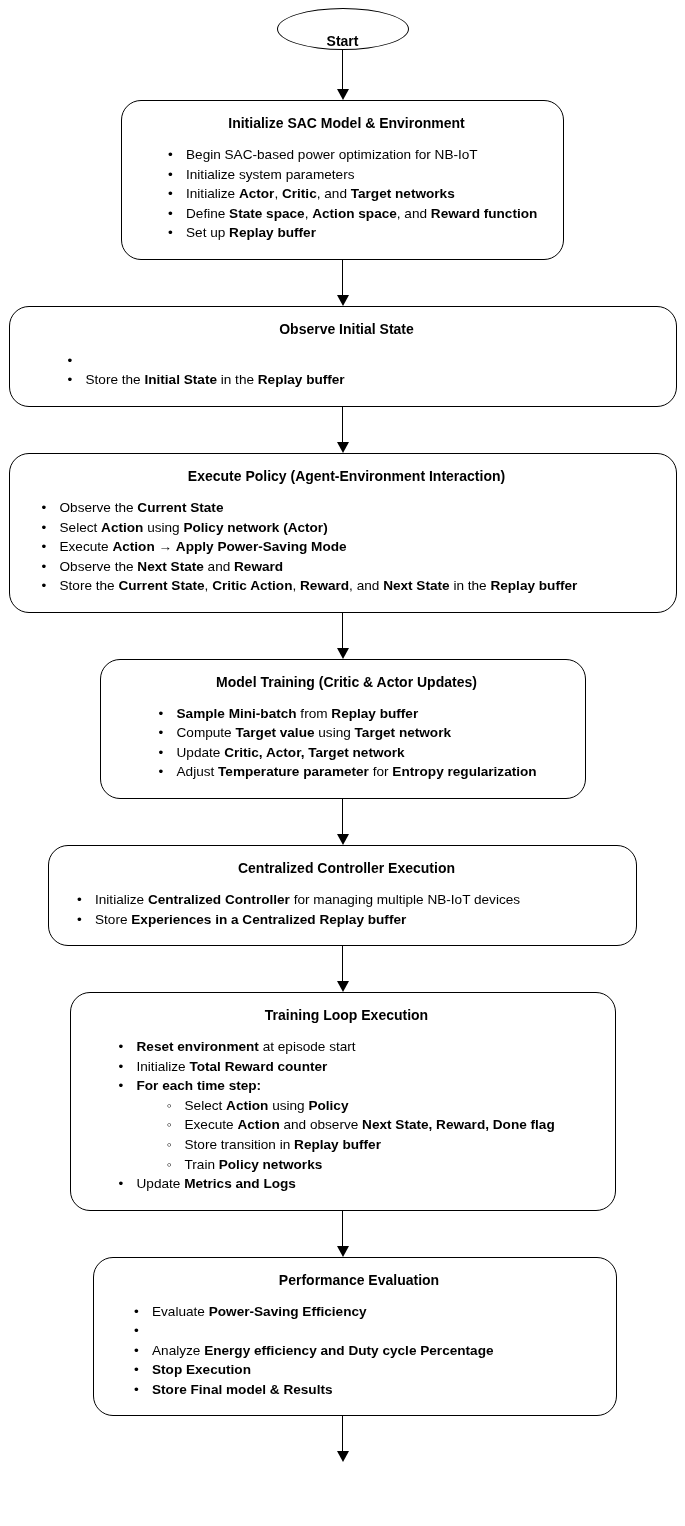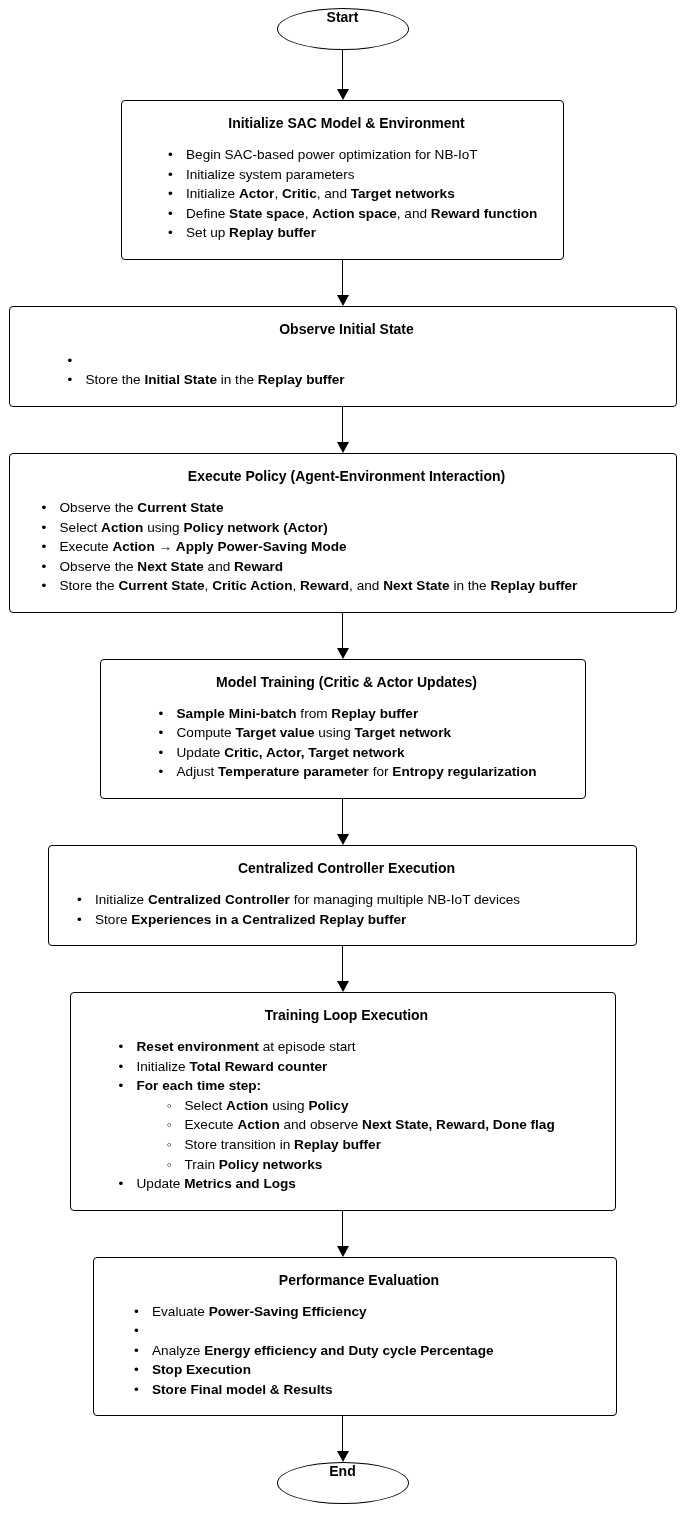--- a/index.html
+++ b/index.html
@@ -18,21 +18,21 @@
     display: flex;
     flex-direction: column;
     align-items: center;
   }
   .terminal {
     width: 132px;
     height: 42px;
     border: 1.6px solid #000;
     border-radius: 50%;
     display: flex;
-    align-items: flex-start;
+    align-items: flex-end;
     justify-content: center;
     background: #fff;
     flex-shrink: 0;
   }
   .terminal-label {
     font-weight: bold;
     font-size: 14px;
   }
   .connector {
     display: flex;
@@ -49,21 +49,21 @@
   .connector .head {
     width: 0;
     height: 0;
     border-left: 6.5px solid transparent;
     border-right: 6.5px solid transparent;
     border-top: 11px solid #000;
     margin-top: -1px;
   }
   .node {
     border: 1.6px solid #000;
-    border-radius: 4px;
+    border-radius: 20px;
     background: #fff;
     padding: 14px 4px 16px 12px;
   }
   .node-title {
     margin: 0 0 14px 0;
     text-align: center;
     font-size: 14px;
     font-weight: bold;
   }
   ul.items {
@@ -310,17 +310,14 @@
           <span><span class="b">Store Final model &amp; Results</span></span>
         </li>
       </ul>
   </section>
 
   <div class="connector">
     <div class="line"></div>
     <div class="head"></div>
   </div>
 
-  <div class="terminal">
-    <span class="terminal-label">End</span>
-  </div>
 
 </div>
 
 </body></html>

